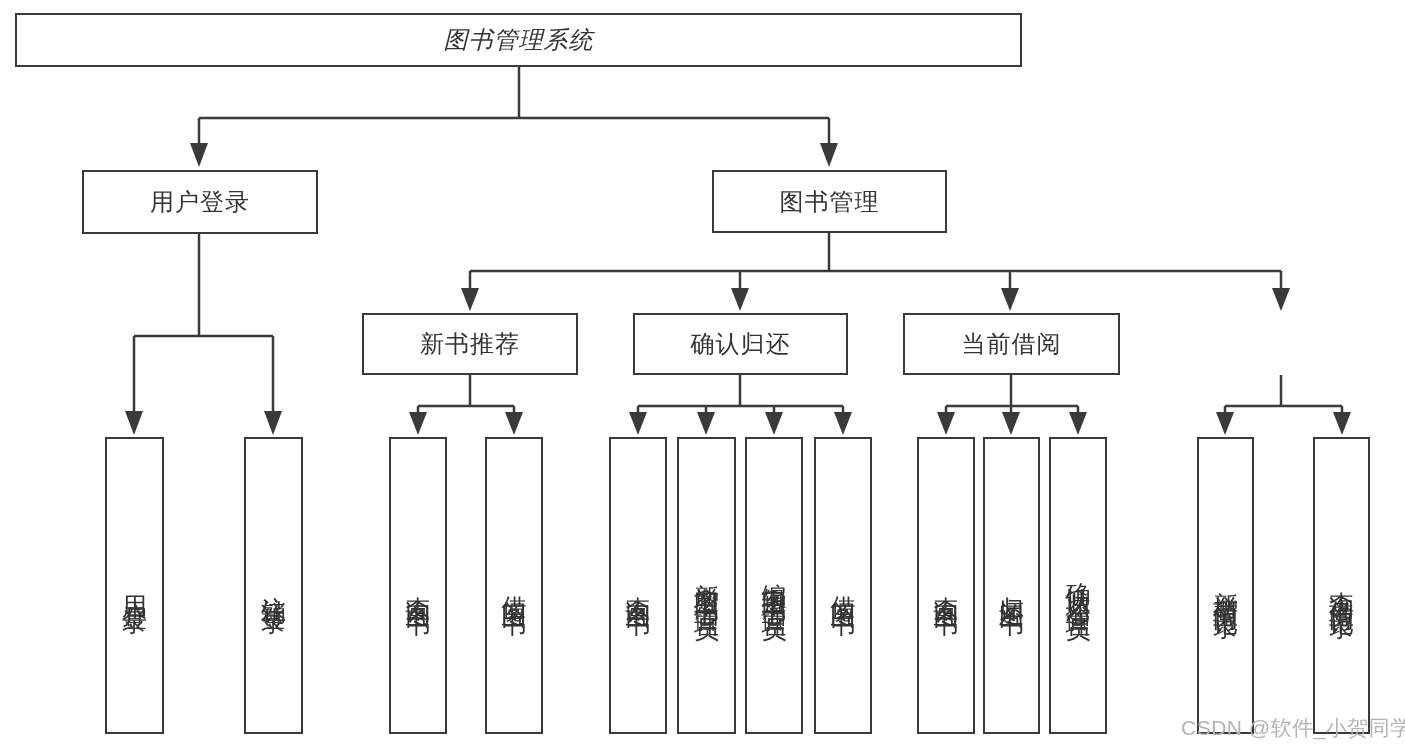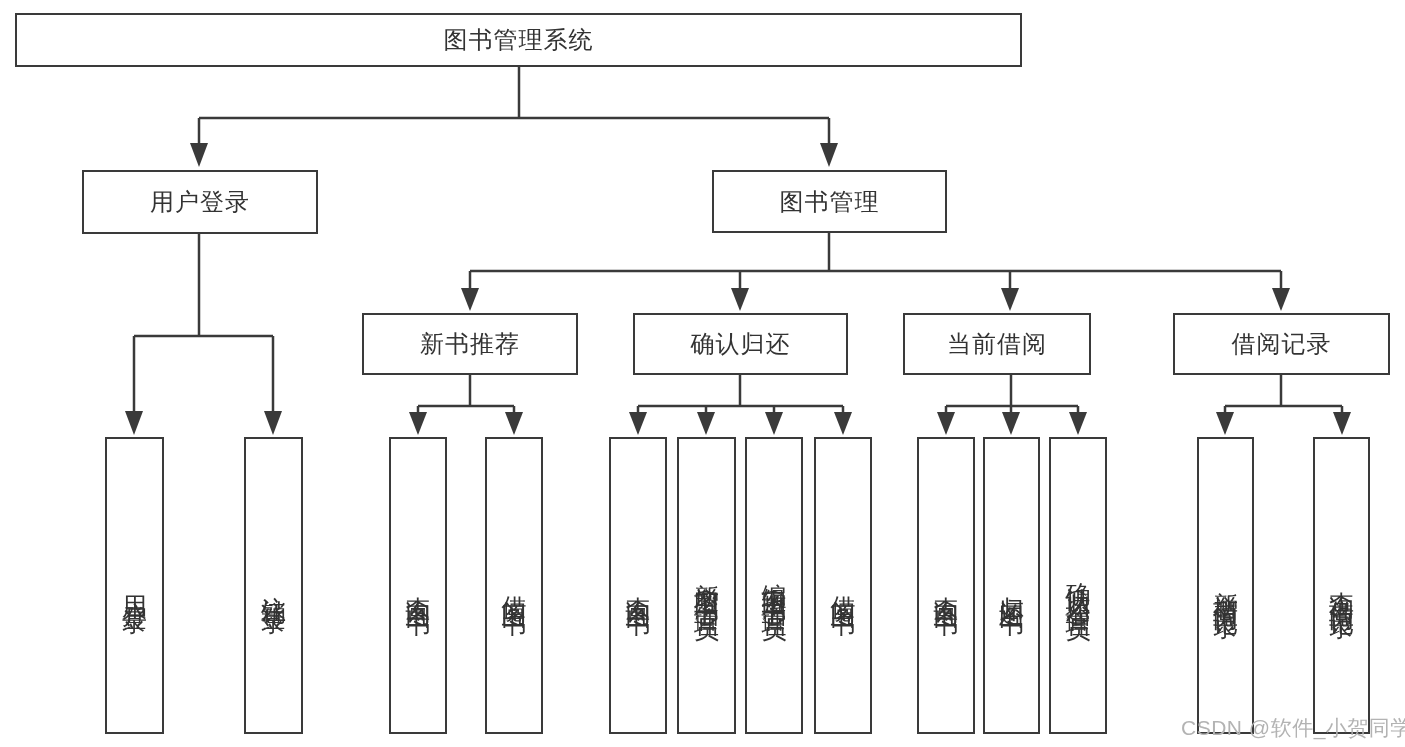--- a/index.html
+++ b/index.html
@@ -132,29 +132,28 @@
     <polygon points="1069,412 1087,412 1078,435"></polygon>
 
     <path d="M1281,375 V406"></path>
     <path d="M1225,406 H1342"></path>
     <path d="M1225,406 V414"></path>
     <path d="M1342,406 V414"></path>
     <polygon points="1216,412 1234,412 1225,435"></polygon>
     <polygon points="1333,412 1351,412 1342,435"></polygon>
   </svg>
 
-  <div class="node root" style="left:15px; top:13px; width:1007px; height:54px;">图书管理系统</div>
+  <div class="node root" style="left:15px; top:13px; width:1007px; height:54px;font-style:italic;">图书管理系统</div>
 
   <div class="node h" style="left:82px; top:170px; width:236px; height:64px;">用户登录</div>
   <div class="node h" style="left:362px; top:313px; width:216px; height:62px;">新书推荐</div>
 
   <div class="node h" style="left:712px; top:170px; width:235px; height:63px;">图书管理</div>
   <div class="node h" style="left:633px; top:313px; width:215px; height:62px;">确认归还</div>
-  <div class="node h" style="left:903px; top:313px; width:188px; height:62px;">当前借阅</div>
-  <div class="node h" style="left:1173px; top:313px; width:217px; height:62px;">借阅记录</div>
+  <div class="node h" style="left:903px; top:313px; width:217px; height:62px;">当前借阅</div>
 
   <div class="leaf" style="left:105px; top:437px; width:59px; height:297px;">
     <span>用户登录</span>
   </div>
   <div class="leaf" style="left:244px; top:437px; width:59px; height:297px;">
     <span>注销登录</span>
   </div>
 
   <div class="leaf" style="left:389px; top:437px; width:58px; height:297px;">
     <span>查询图书</span>

